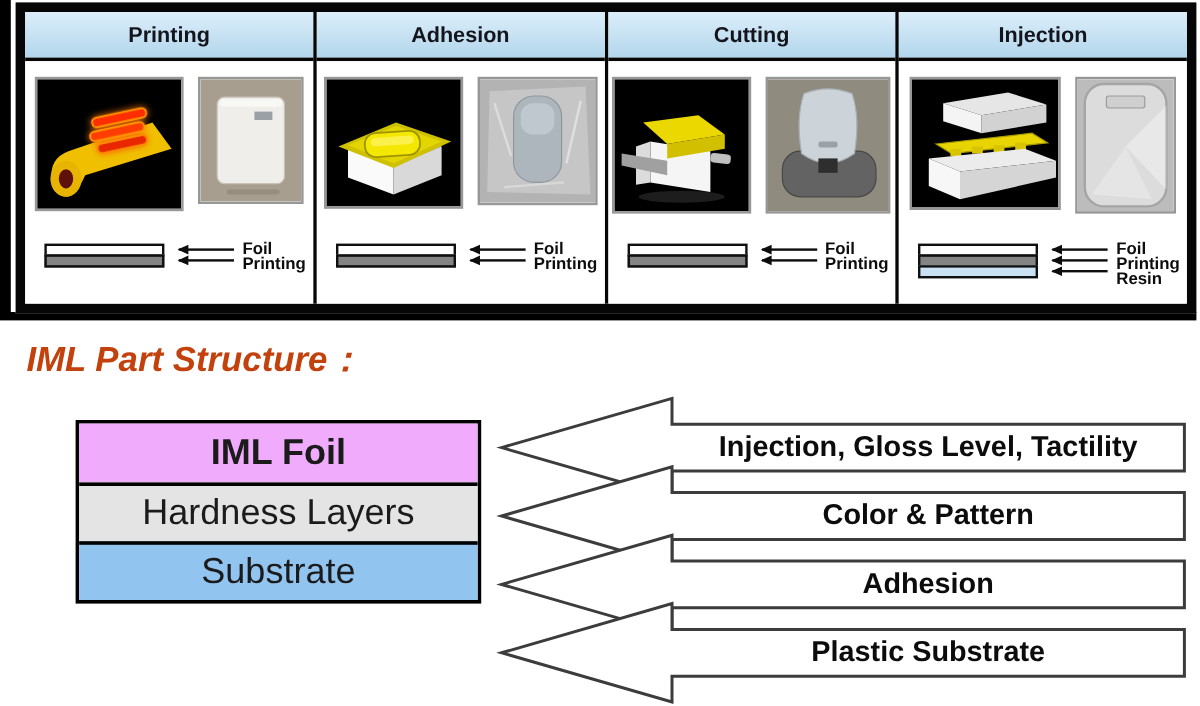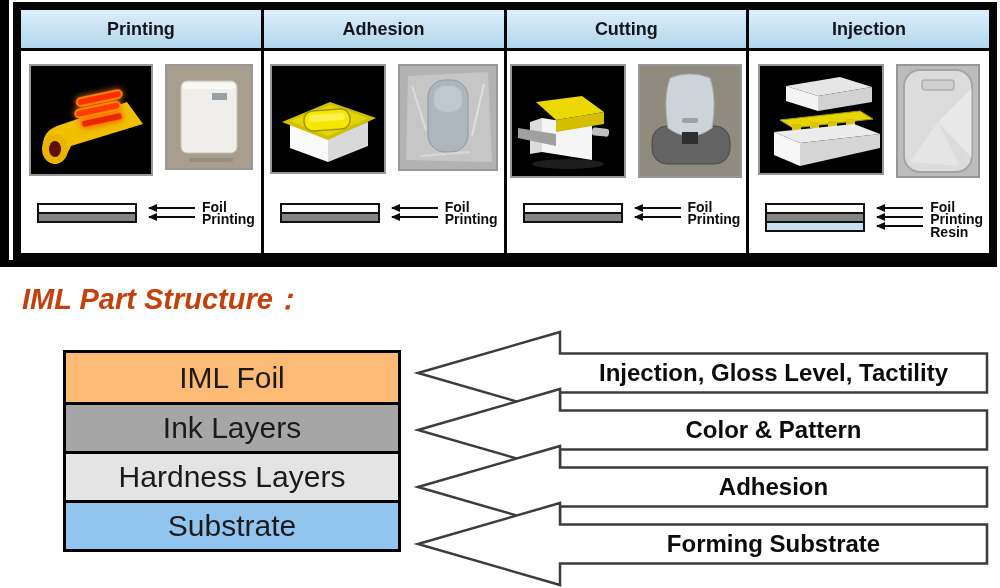--- a/index.html
+++ b/index.html
@@ -42,21 +42,21 @@
 
   
   .bottom-section { position:absolute; left:0; top:270px; width:1000px; height:318px; background:#fff; }
   .structure-title { position:absolute; left:22px; top:10px; font-size:29px; font-weight:bold;
                      font-style:italic; color:#c2410c; white-space:nowrap; }
   .arrow-svg { position:absolute; left:0; top:0; width:1000px; height:318px; }
   .layer-stack { position:absolute; left:63px; top:80px; width:338px; border:3px solid #000; background:#fff; }
   .layer-row { height:49px; display:flex; align-items:center; justify-content:center;
                font-size:30px; color:#1b1b1b; }
   .layer-row + .layer-row { border-top:3px solid #000; }
-  .row-foil      { background:#fdba74; }
+  .row-foil      { background:#f0abfc;font-weight:bold; }
   .row-ink       { background:#a6a6a6; }
   .row-adhesive  { background:#e4e4e4; }
   .row-substrate { background:#92c4f0; }
   .arrow-label { position:absolute; left:560px; width:427px; height:28px; text-align:center;
                  font-size:24px; font-weight:bold; line-height:28px; color:#0c0c0c; white-space:nowrap; }
   .al1 { top:89px; } .al2 { top:146px; } .al3 { top:203px; } .al4 { top:260px; }
 </style>
 </head>
 <body>
 
@@ -248,24 +248,23 @@
         <path d="M418,160 L560,119 L560,140.5 L987,140.5 L987,179.5 L560,179.5 L560,201 Z"></path>
         <path d="M418,217 L560,176 L560,197.5 L987,197.5 L987,236.5 L560,236.5 L560,258 Z"></path>
         <path d="M418,274 L560,233 L560,254.5 L987,254.5 L987,293.5 L560,293.5 L560,315 Z"></path>
       </g>
     </svg>
 
     <div class="structure-title">IML Part Structure：</div>
 
     <div class="layer-stack">
       <div class="layer-row row-foil">IML Foil</div>
-      <div class="layer-row row-ink">Ink Layers</div>
       <div class="layer-row row-adhesive">Hardness Layers</div>
       <div class="layer-row row-substrate">Substrate</div>
     </div>
 
     <div class="arrow-label al1">Injection, Gloss Level, Tactility</div>
     <div class="arrow-label al2">Color &amp; Pattern</div>
     <div class="arrow-label al3">Adhesion</div>
-    <div class="arrow-label al4">Forming Substrate</div>
+    <div class="arrow-label al4">Plastic Substrate</div>
 
   </div>
 </div>
 
 </body></html>

